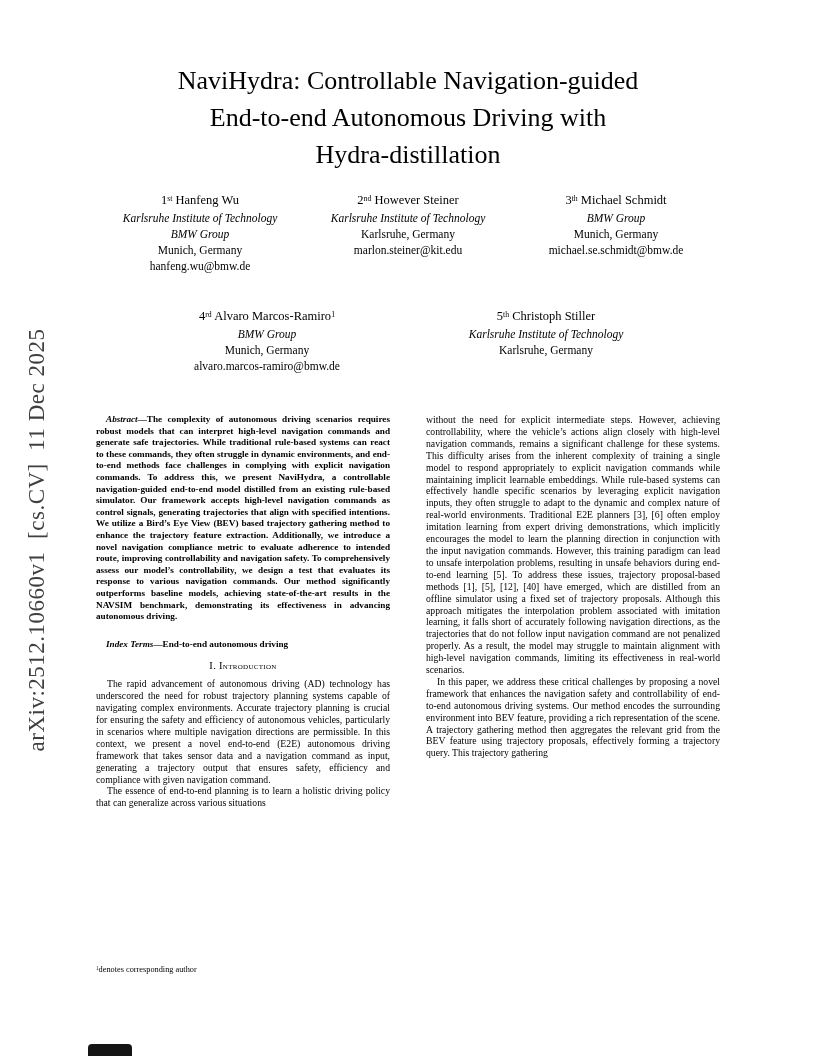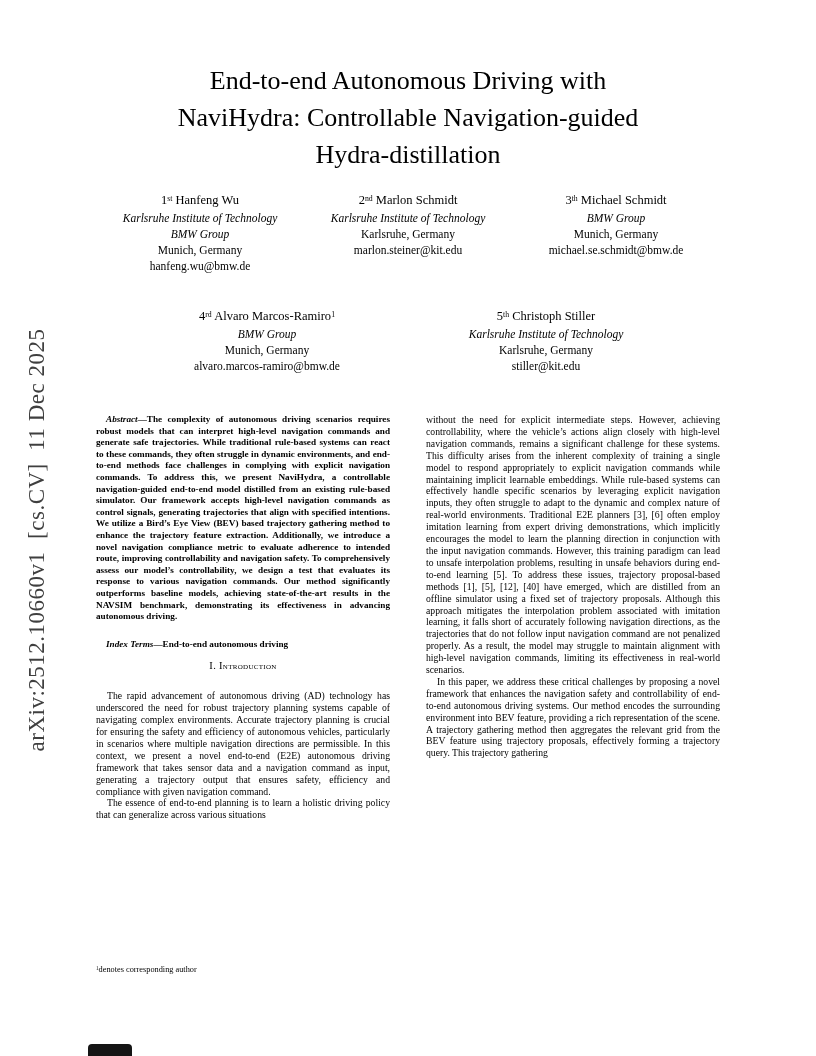--- a/index.html
+++ b/index.html
@@ -53,21 +53,21 @@
   p { margin: 0; text-align: justify; }
   .abstract, .indexterms {
     font-weight: 700;
     font-size: 9.2px;
     line-height: 11.6px;
     text-indent: 10px;
   }
   .indexterms { margin-top: 16px; }
   .lead { font-style: italic; }
   .sec {
-    margin: 10px 0 19px;
+    margin: 10px 0 7px;
     font-weight: 400;
     font-size: 10.5px;
     text-align: center;
     font-variant: small-caps;
     letter-spacing: 0.3px;
   }
   .body-p { font-size: 9.7px; line-height: 11.9px; }
   .indent { text-indent: 11px; }
   .footnote {
     position: absolute;
@@ -83,35 +83,35 @@
   }
 </style>
 </head>
 <body>
 
 <div class="page">
 
   <div class="arxiv">arXiv:2512.10660v1  [cs.CV]  11 Dec 2025</div>
 
   <div class="title">
+    <div>NaviHydra: Controllable Navigation-guided</div>
     <div>End-to-end Autonomous Driving with</div>
-    <div>NaviHydra: Controllable Navigation-guided</div>
     <div>Hydra-distillation</div>
   </div>
 
   <div class="authors-row row1">
     <div class="author">
       <div class="a-name"><span>1</span><sup>st</sup> <span>Hanfeng Wu</span></div>
       <div class="a-affil">Karlsruhe Institute of Technology</div>
       <div class="a-affil">BMW Group</div>
       <div class="a-city">Munich, Germany</div>
       <div class="a-email">hanfeng.wu@bmw.de</div>
     </div>
     <div class="author">
-      <div class="a-name"><span>2</span><sup>nd</sup> <span>Marlon Schmidt</span></div>
+      <div class="a-name"><span>2</span><sup>nd</sup> <span>However Steiner</span></div>
       <div class="a-affil">Karlsruhe Institute of Technology</div>
       <div class="a-city">Karlsruhe, Germany</div>
       <div class="a-email">marlon.steiner@kit.edu</div>
     </div>
     <div class="author">
       <div class="a-name"><span>3</span><sup>th</sup> <span>Michael Schmidt</span></div>
       <div class="a-affil">BMW Group</div>
       <div class="a-city">Munich, Germany</div>
       <div class="a-email">michael.se.schmidt@bmw.de</div>
     </div>
@@ -121,21 +121,20 @@
     <div class="author a4">
       <div class="a-name"><span>4</span><sup>rd</sup> <span>Alvaro Marcos-Ramiro</span><sup>1</sup></div>
       <div class="a-affil">BMW Group</div>
       <div class="a-city">Munich, Germany</div>
       <div class="a-email">alvaro.marcos-ramiro@bmw.de</div>
     </div>
     <div class="author a5">
       <div class="a-name"><span>5</span><sup>th</sup> <span>Christoph Stiller</span></div>
       <div class="a-affil">Karlsruhe Institute of Technology</div>
       <div class="a-city">Karlsruhe, Germany</div>
-      <div class="a-email">stiller@kit.edu</div>
     </div>
   </div>
 
   <div class="body">
 
     <div class="col">
       <p class="abstract"><span class="lead">Abstract—</span><span>The complexity of autonomous driving scenarios requires robust models that can interpret high-level navigation commands and generate safe trajectories. While traditional rule-based systems can react to these commands, they often struggle in dynamic environments, and end-to-end methods face challenges in complying with explicit navigation commands. To address this, we present NaviHydra, a controllable navigation-guided end-to-end model distilled from an existing rule-based simulator. Our framework accepts high-level navigation commands as control signals, generating trajectories that align with specified intentions. We utilize a Bird’s Eye View (BEV) based trajectory gathering method to enhance the trajectory feature extraction. Additionally, we introduce a novel navigation compliance metric to evaluate adherence to intended route, improving controllability and navigation safety. To comprehensively assess our model’s controllability, we design a test that evaluates its response to various navigation commands. Our method significantly outperforms baseline models, achieving state-of-the-art results in the NAVSIM benchmark, demonstrating its effectiveness in advancing autonomous driving.</span></p>
       <p class="indexterms"><span class="lead">Index Terms—</span><span>End-to-end autonomous driving</span></p>
       <h3 class="sec">I. Introduction</h3>
       <p class="body-p indent">The rapid advancement of autonomous driving (AD) technology has underscored the need for robust trajectory planning systems capable of navigating complex environments. Accurate trajectory planning is crucial for ensuring the safety and efficiency of autonomous vehicles, particularly in scenarios where multiple navigation directions are permissible. In this context, we present a novel end-to-end (E2E) autonomous driving framework that takes sensor data and a navigation command as input, generating a trajectory output that ensures safety, efficiency and compliance with given navigation command.</p>

